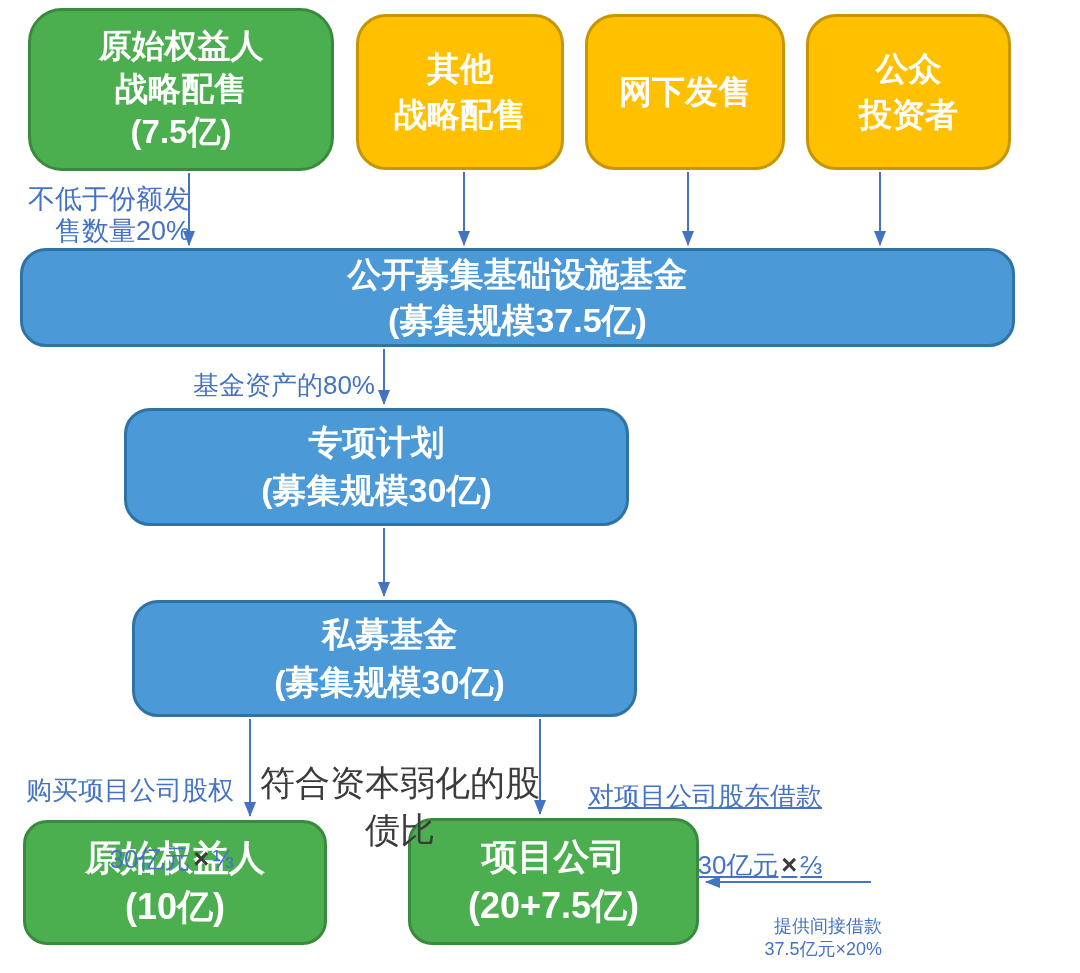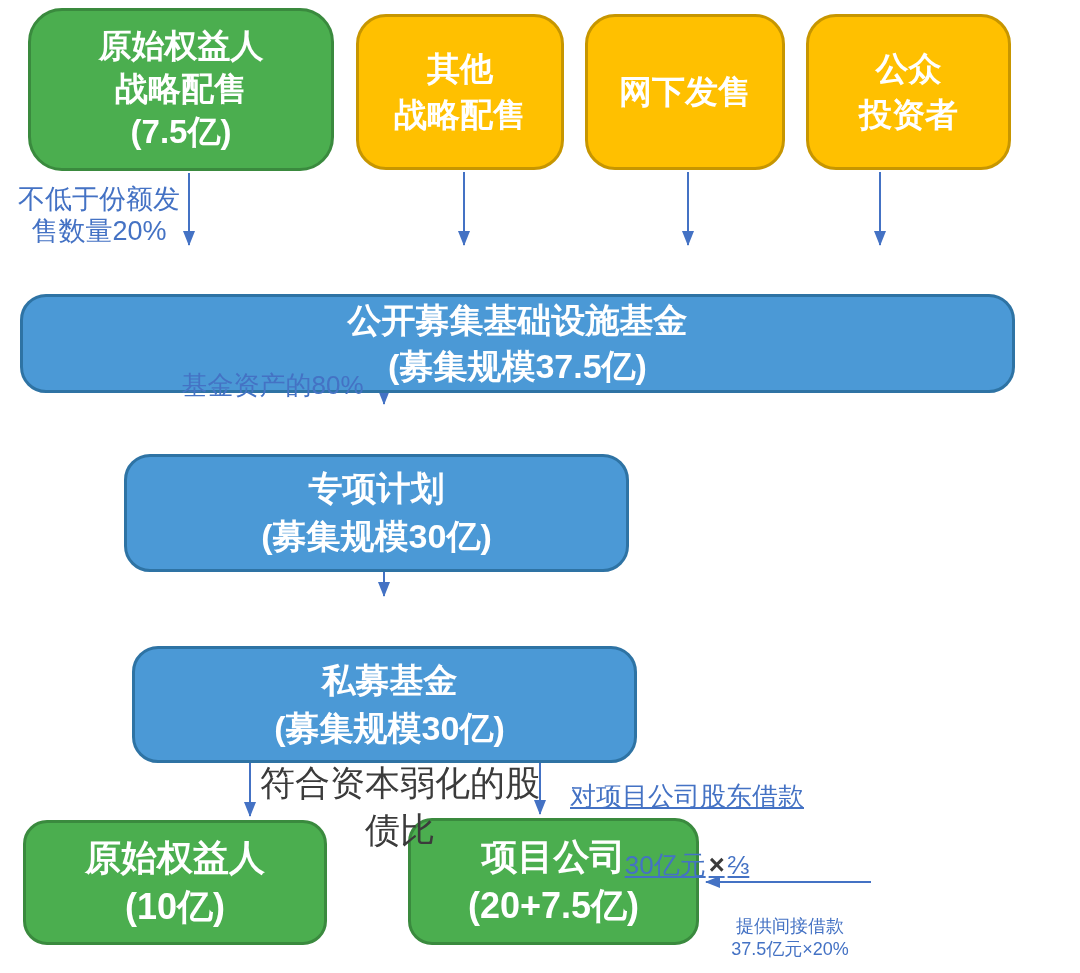--- a/index.html
+++ b/index.html
@@ -10,35 +10,35 @@
   .arrows{position:absolute;left:0;top:0;width:1080px;height:973px;}
   .aline{stroke:var(--arrow-blue,#4472C4);stroke-width:2;fill:none;}
   .ahead{fill:var(--arrow-blue,#4472C4);}
   .node{
     position:absolute;display:flex;align-items:center;justify-content:center;
     text-align:center;white-space:pre-line;color:var(--text-white,#fff);
     font-weight:bold;box-sizing:border-box;
   }
   .green{background:var(--green-fill,#4BAE4F);border:3px solid var(--green-border,#3A8A3E);}
   .yellow{background:var(--yellow-fill,#FFC000);border:3px solid var(--yellow-border,#C79600);}
-  .blue{background:var(--blue-fill,#4B99D6);border:3px solid var(--blue-border,#2E73A4);margin-top:46px;}
+  .blue{background:var(--blue-fill,#4B99D6);border:3px solid var(--blue-border,#2E73A4);}
 
   .n-orig-placement{left:28px;top:8px;width:306px;height:163px;border-radius:34px;font-size:33px;line-height:1.3;}
   .n-other-placement{left:356px;top:14px;width:208px;height:156px;border-radius:30px;font-size:33px;line-height:1.4;}
   .n-offline{left:585px;top:14px;width:200px;height:156px;border-radius:30px;font-size:33px;}
   .n-public-inv{left:806px;top:14px;width:205px;height:156px;border-radius:30px;font-size:33px;line-height:1.4;}
   .n-public-fund{left:20px;top:248px;width:995px;height:99px;border-radius:26px;font-size:34px;line-height:1.35;}
   .n-special-plan{left:124px;top:408px;width:505px;height:118px;border-radius:26px;font-size:34px;line-height:1.4;}
   .n-private-fund{left:132px;top:600px;width:505px;height:117px;border-radius:26px;font-size:34px;line-height:1.4;padding-left:10px;}
   .n-originator{left:23px;top:820px;width:304px;height:125px;border-radius:24px;font-size:36px;line-height:1.35;}
   .n-project{left:408px;top:818px;width:291px;height:127px;border-radius:24px;font-size:36px;line-height:1.35;}
   .n-creditor{left:872px;top:822px;width:203px;height:121px;border-radius:24px;font-size:38px;}
 
   .elabel{position:absolute;text-align:center;white-space:pre-line;}
-  .blue-label{color:var(--label-blue,#4472C4);}
+  .blue-label{color:var(--label-blue,#4472C4);text-align:right;}
   .dark-label{color:var(--label-dark,#3B3B3B);}
   .lab-min-share{left:8px;top:183px;width:182px;font-size:27px;line-height:1.2;}
   .lab-fund-asset{left:170px;top:368px;width:205px;font-size:26px;}
   .lab-buy{left:8px;top:740px;width:226px;font-size:26px;line-height:1.3;}
   .lab-capital{left:252px;top:760px;width:296px;font-size:35px;}
   .lab-loan{left:552px;top:746px;width:270px;font-size:26px;line-height:1.3;text-decoration:underline;}
   .lab-indirect{left:698px;top:915px;width:184px;font-size:18px;line-height:1.28;}
   .times{color:var(--label-dark,#3B3B3B);font-weight:bold;font-size:1.05em;padding:0 3px;}
 </style>
 </head>
@@ -79,20 +79,24 @@
 (募集规模30亿)</div>
   <div class="node green n-originator">原始权益人
 (10亿)</div>
   <div class="node green n-project">项目公司
 (20+7.5亿)</div>
 
   <div class="elabel blue-label lab-min-share">不低于份额发
 售数量20%</div>
   <div class="elabel blue-label lab-fund-asset">基金资产的80%</div>
 
+  <div class="elabel blue-label lab-buy">
+    <div>购买项目公司股权</div>
+    <div><span>30亿元</span><span class="times">×</span><span>⅓</span></div>
+  </div>
 
   <div class="elabel dark-label lab-capital">符合资本弱化的股债比</div>
 
   <div class="elabel blue-label lab-loan">
     <div>对项目公司股东借款</div>
     <div><span>30亿元</span><span class="times">×</span><span>⅔</span></div>
   </div>
 
   <div class="elabel blue-label lab-indirect">提供间接借款
 37.5亿元×20%</div>

